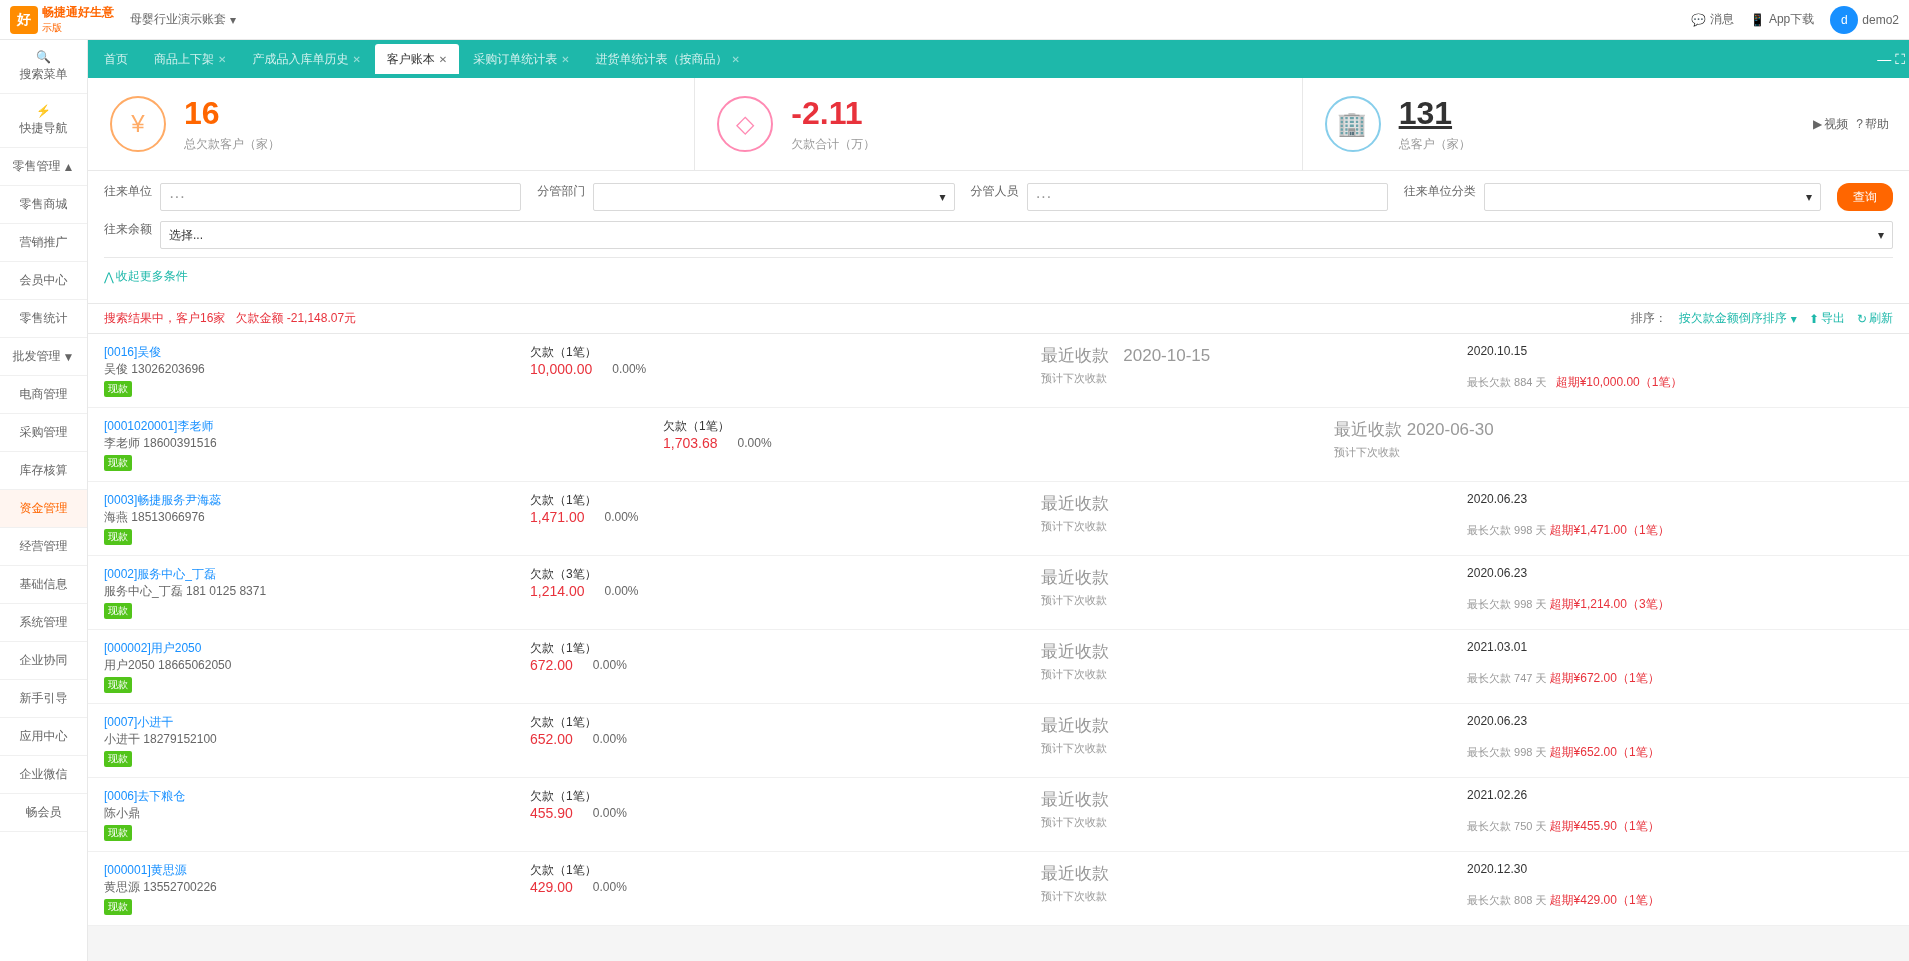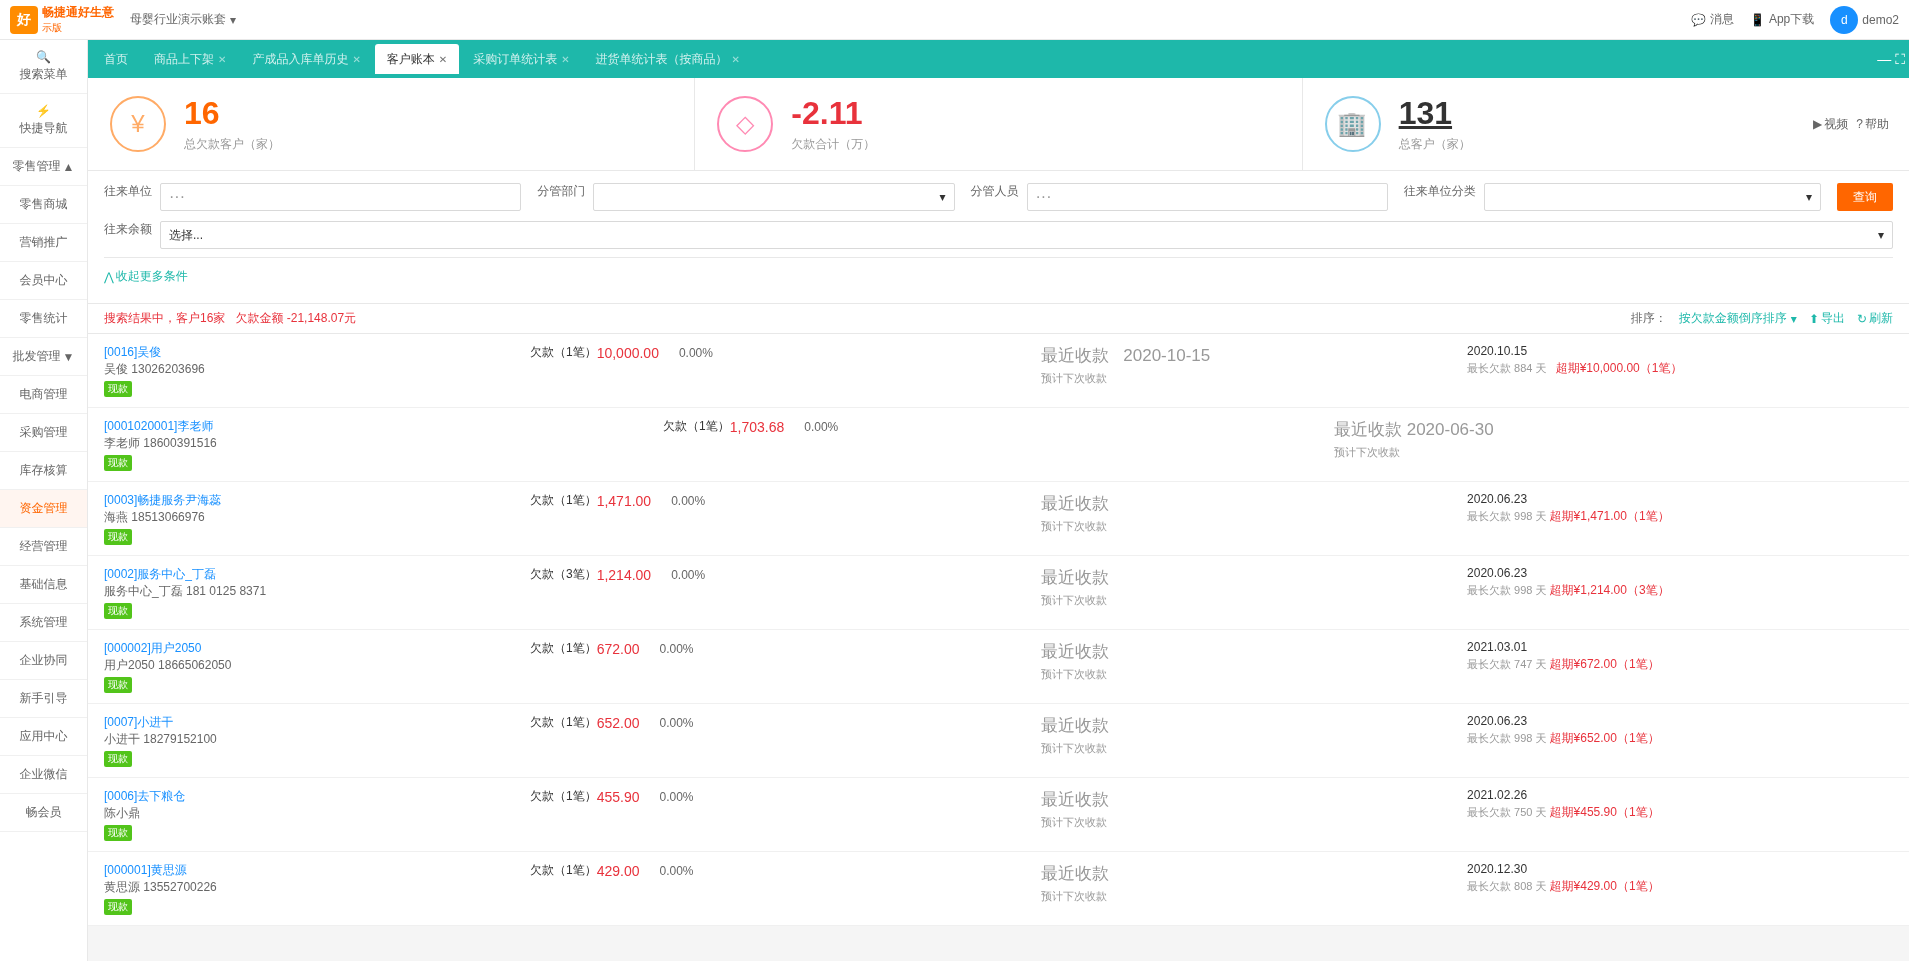--- a/index.html
+++ b/index.html
@@ -56,21 +56,21 @@
     
     .filter-area { background: #fff; padding: 12px 16px; border-bottom: 1px solid #e8e8e8; }
     .filter-row { display: flex; align-items: center; gap: 16px; margin-bottom: 10px; }
     .filter-item { display: flex; align-items: flex-start; gap: 8px; flex: 1; }
     .filter-label { color: #666; font-size: 12px; white-space: nowrap; }
     .filter-input { flex: 1; border: 1px solid #d9d9d9; border-radius: 2px; padding: 4px 8px; font-size: 12px; height: 28px; display: flex; align-items: center; color: #999; cursor: pointer; position: relative; }
     .filter-input .dots { color: #999; font-size: 16px; }
     .filter-input-select { flex: 1; border: 1px solid #d9d9d9; border-radius: 2px; padding: 4px 8px; font-size: 12px; height: 28px; display: flex; align-items: center; justify-content: space-between; cursor: pointer; }
     .filter-second-row { display: flex; align-items: center; gap: 16px; }
     .collapse-btn { color: #1eb8aa; font-size: 12px; cursor: pointer; display: flex; align-items: center; gap: 2px; margin: 0 auto; padding: 6px 0; }
-    .query-btn { background: #ff6600; color: white; border: none; border-radius: 2px; padding: 4px 16px; font-size: 12px; height: 28px; cursor: pointer; }
+    .query-btn { background: #ff6600; color: white; border: none; border-radius: 12px; padding: 4px 16px; font-size: 12px; height: 28px; cursor: pointer; }
     
     
     .result-bar { display: flex; align-items: center; justify-content: space-between; padding: 6px 16px; background: #fff; border-bottom: 1px solid #e8e8e8; }
     .result-info { font-size: 12px; color: #333; }
     .result-info span { color: #e8323c; }
     .result-actions { display: flex; align-items: center; gap: 12px; font-size: 12px; color: #666; }
     .sort-select { display: flex; align-items: center; gap: 4px; cursor: pointer; color: #1eb8aa; }
     .export-btn { display: flex; align-items: center; gap: 2px; cursor: pointer; color: #1eb8aa; }
     .refresh-btn { display: flex; align-items: center; gap: 2px; cursor: pointer; color: #1eb8aa; }
     
@@ -89,24 +89,24 @@
     .customer-tag { background: #52c41a; color: white; font-size: 10px; padding: 1px 4px; border-radius: 2px; display: inline-block; margin-top: 3px; }
     
     .debt-count { color: #333; font-size: 12px; }
     .debt-amount { color: #e8323c; font-size: 14px; font-weight: 500; }
     .debt-percent { color: #666; font-size: 12px; margin-left: 12px; }
     
     .recovery-label { color: #999; font-size: 17px; }
     .recovery-next { color: #999; font-size: 11px; margin-top: 4px; }
     
     .due-date { color: #333; font-size: 12px; }
-    .due-overdue { color: #999; font-size: 11px; margin-top: 2px; }
+    .due-overdue { color: #999; font-size: 11px; margin-top: 16px; }
     .due-overdue-amount { color: #e8323c; font-size: 12px; cursor: pointer; }
     
-    .debt-info { display: flex; flex-direction: row; }
+    .debt-info { display: flex; flex-direction: column; }
     .debt-row { display: flex; align-items: center; gap: 8px; }
     
     
     ::-webkit-scrollbar { width: 6px; }
     ::-webkit-scrollbar-track { background: #f1f1f1; }
     ::-webkit-scrollbar-thumb { background: #ccc; border-radius: 3px; }
   </style>
 </head>
 <body>
 

